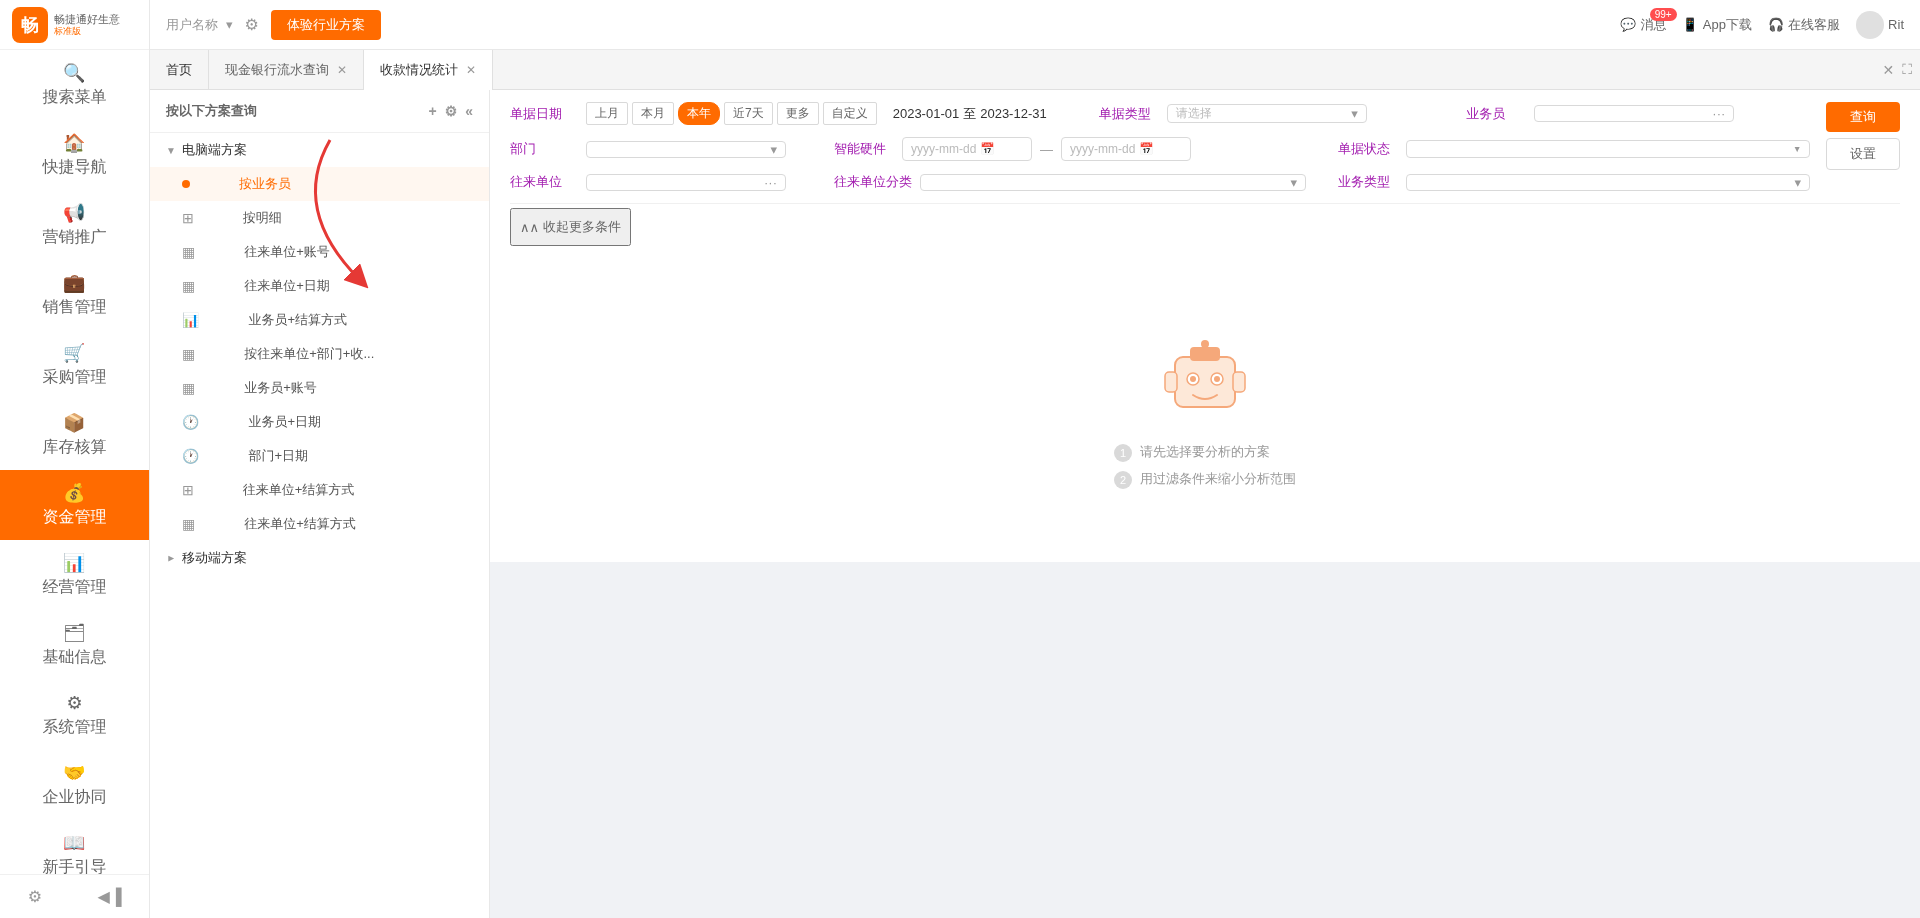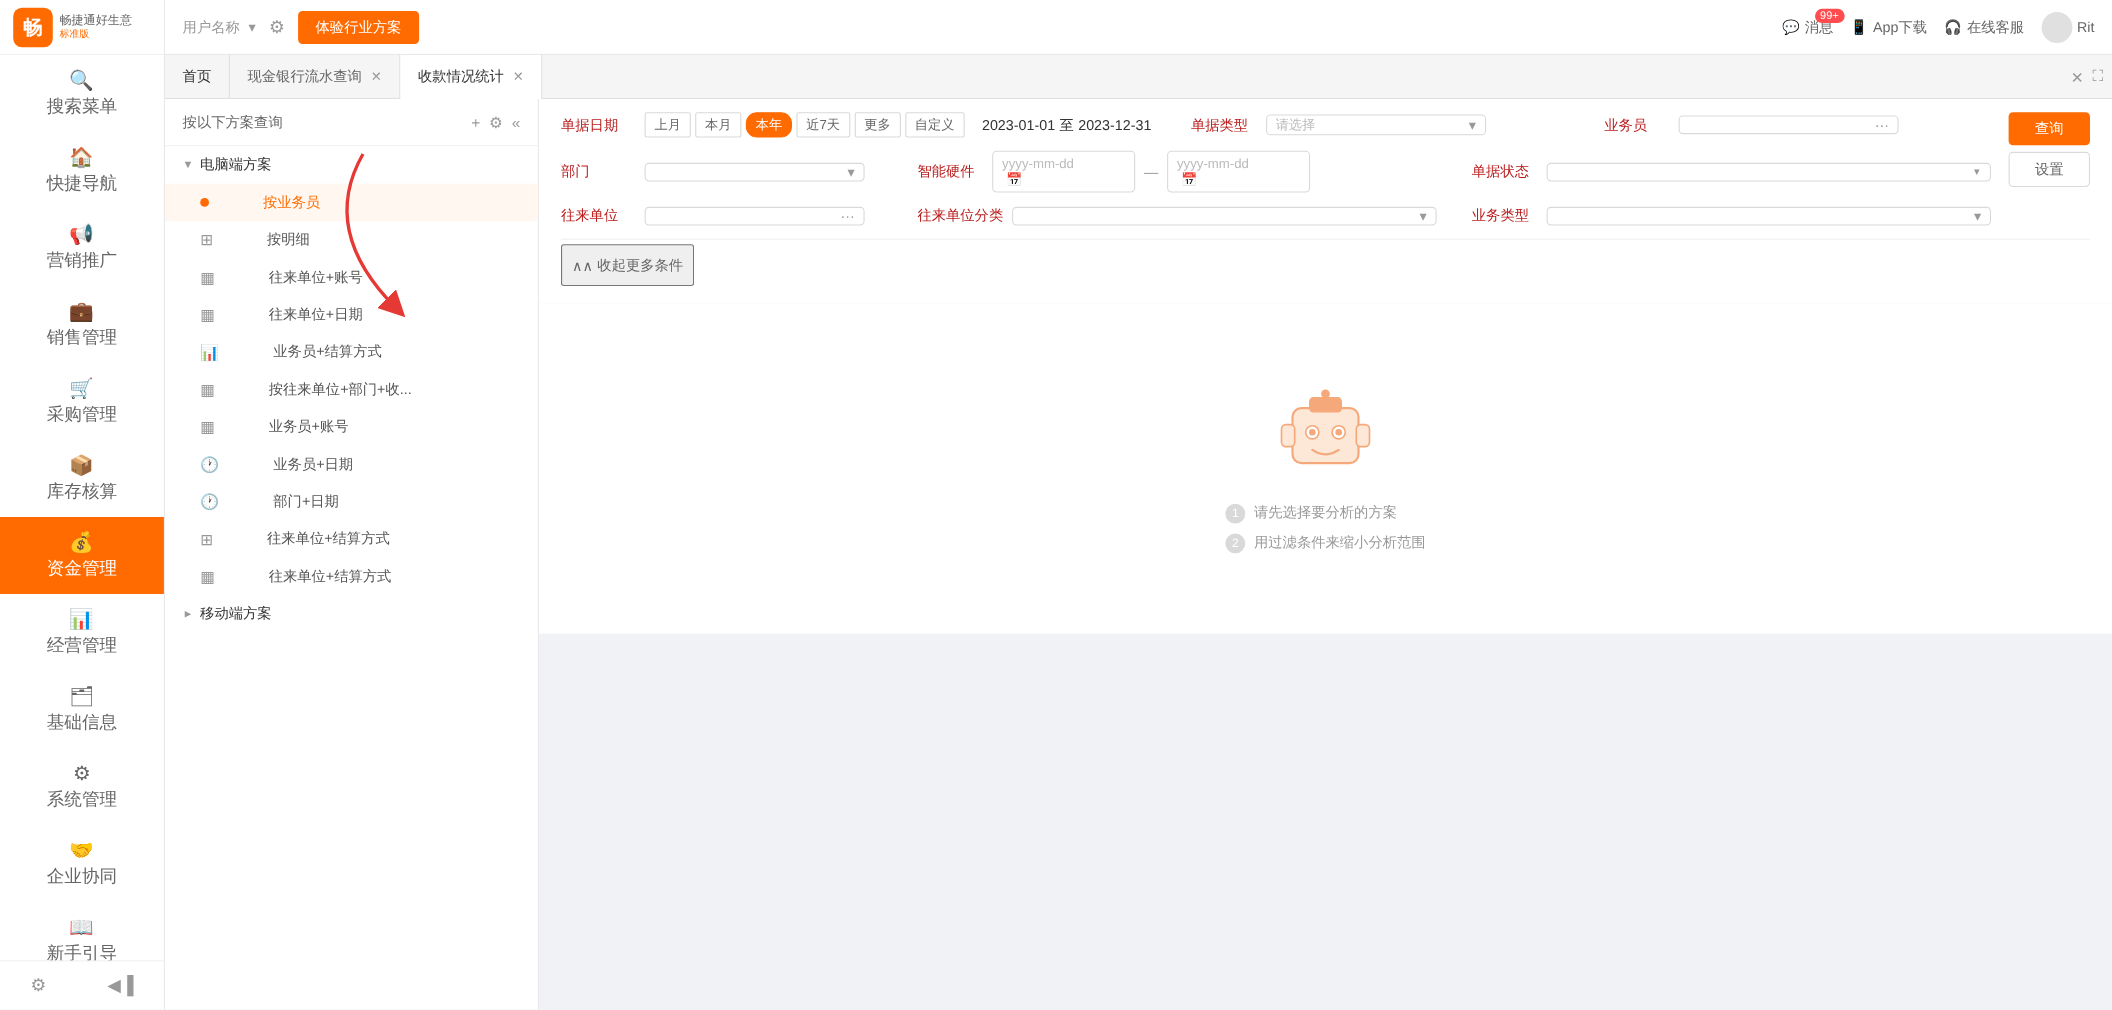--- a/index.html
+++ b/index.html
@@ -50,50 +50,50 @@
     
     .page-header { background: #fff; padding: 12px 20px; display: flex; align-items: center; border-bottom: 1px solid #f0f0f0; }
     .page-title { font-size: 18px; font-weight: 600; color: #333; border: 2px solid #ff4d4f; padding: 2px 8px; }
     .page-title-highlight { color: #ff6b00; }
     .page-header-actions { margin-left: auto; display: flex; gap: 12px; }
     .action-btn { display: flex; align-items: center; gap: 4px; color: #ff6b00; cursor: pointer; font-size: 13px; border: none; background: none; }
 
     
     .filter-panel { background: #fff; margin: 0; padding: 12px 20px; }
     .filter-row { display: flex; align-items: center; margin-bottom: 12px; gap: 16px; }
-    .filter-label { color: #b91c1c; font-size: 13px; min-width: 60px; }
+    .filter-label { color: #a21caf; font-size: 13px; min-width: 60px; }
     .date-buttons { display: flex; gap: 4px; }
     .date-btn { padding: 2px 8px; border: 1px solid #d9d9d9; background: #fff; cursor: pointer; font-size: 12px; color: #666; border-radius: 2px; }
     .date-btn.active { background: #ff6b00; color: #fff; border-color: #ff6b00; border-radius: 10px; }
     .date-range { display: flex; align-items: center; gap: 4px; font-size: 13px; color: #333; }
 
     .filter-item { display: flex; align-items: center; gap: 8px; flex: 1; }
     .filter-select { display: flex; align-items: center; border: 1px solid #d9d9d9; border-radius: 4px; padding: 0 8px; background: #fff; cursor: pointer; min-width: 150px; color: #333; }
     .filter-select-arrow { margin-left: auto; color: #999; }
-    .filter-input { display: flex; align-items: flex-start; border: 1px solid #d9d9d9; border-radius: 4px; padding: 4px 8px; background: #fff; color: #bbb; min-width: 120px; font-size: 12px; flex-direction: column; }
+    .filter-input { display: flex; align-items: flex-start; border: 1px solid #d9d9d9; border-radius: 4px; padding: 4px 8px; background: #fff; color: #bbb; min-width: 120px; font-size: 12px; }
     .filter-dash { color: #999; }
     .filter-cal { color: #999; margin-left: 4px; cursor: pointer; }
 
     .collapse-btn { display: flex; align-items: center; justify-content: center; gap: 4px; color: #666; cursor: pointer; font-size: 13px; padding: 8px; }
 
     
     .query-btn { background: #ff6b00; color: #fff; border: none; padding: 6px 20px; border-radius: 4px; cursor: pointer; font-size: 13px; }
     .settings-btn { background: #fff; color: #666; border: 1px solid #d9d9d9; padding: 6px 16px; border-radius: 4px; cursor: pointer; font-size: 13px; }
 
     
     .content-area { background: #fff; margin: 0; padding: 20px; min-height: 300px; display: flex; flex-direction: column; align-items: center; justify-content: center; }
     .empty-state { display: flex; flex-direction: column; align-items: center; gap: 16px; }
     .empty-icon { width: 100px; height: 100px; }
     .empty-tips { list-style: none; }
     .empty-tips li { display: flex; align-items: flex-start; gap: 8px; margin-bottom: 8px; color: #999; font-size: 13px; }
     .tip-num { width: 18px; height: 18px; border-radius: 50%; background: #d9d9d9; color: #fff; display: flex; align-items: center; justify-content: center; font-size: 11px; flex-shrink: 0; margin-top: 1px; }
 
     
     .left-panel { width: 340px; background: #fff; border-right: 1px solid #e8e8e8; flex-shrink: 0; }
-    .left-panel-header { display: flex; align-items: center; padding: 12px 16px; border-bottom: 1px solid #f0f0f0; }
+    .left-panel-header { display: flex; align-items: center; padding: 12px 16px; border-bottom: 1px solid #f0f0f0; font-weight: bold; }
     .left-panel-title { font-size: 13px; color: #666; }
     .left-panel-actions { margin-left: auto; display: flex; gap: 8px; }
     .left-panel-action { color: #999; cursor: pointer; font-size: 14px; }
     .scheme-list { overflow-y: auto; }
     .scheme-category { padding: 0; }
     .scheme-category-header { display: flex; align-items: center; padding: 8px 16px; cursor: pointer; font-size: 13px; color: #333; }
     .scheme-category-arrow { margin-right: 6px; color: #999; font-size: 10px; }
     .scheme-item { display: flex; align-items: center; padding: 8px 16px 8px 32px; cursor: pointer; font-size: 13px; color: #555; gap: 41px; }
     .scheme-item.active { color: #ff6b00; background: #fff7f0; }
     .scheme-item-icon { margin-right: 8px; font-size: 14px; color: #999; }
@@ -320,21 +320,21 @@
                   <button class="date-btn active">本年</button>
                   <button class="date-btn">近7天</button>
                   <button class="date-btn">更多</button>
                   <button class="date-btn">自定义</button>
                 </div>
                 <div class="date-range">
                   <span>2023-01-01</span>
                   <span>至</span>
                   <span>2023-12-31</span>
                 </div>
-                <div class="filter-item" style="margin-left:20px;">
+                <div class="filter-item" style="margin-left:36px;">
                   <span class="filter-label">单据类型</span>
                   <div class="filter-select" style="min-width:200px;">
                     <span style="color:#bbb;font-size:12px;">请选择</span>
                     <span class="filter-select-arrow">▾</span>
                   </div>
                 </div>
                 <div class="filter-item" style="margin-left:8px;">
                   <span class="filter-label">业务员</span>
                   <div class="filter-select" style="min-width:200px;">
                     <span style="color:#bbb;font-size:12px;"></span>

